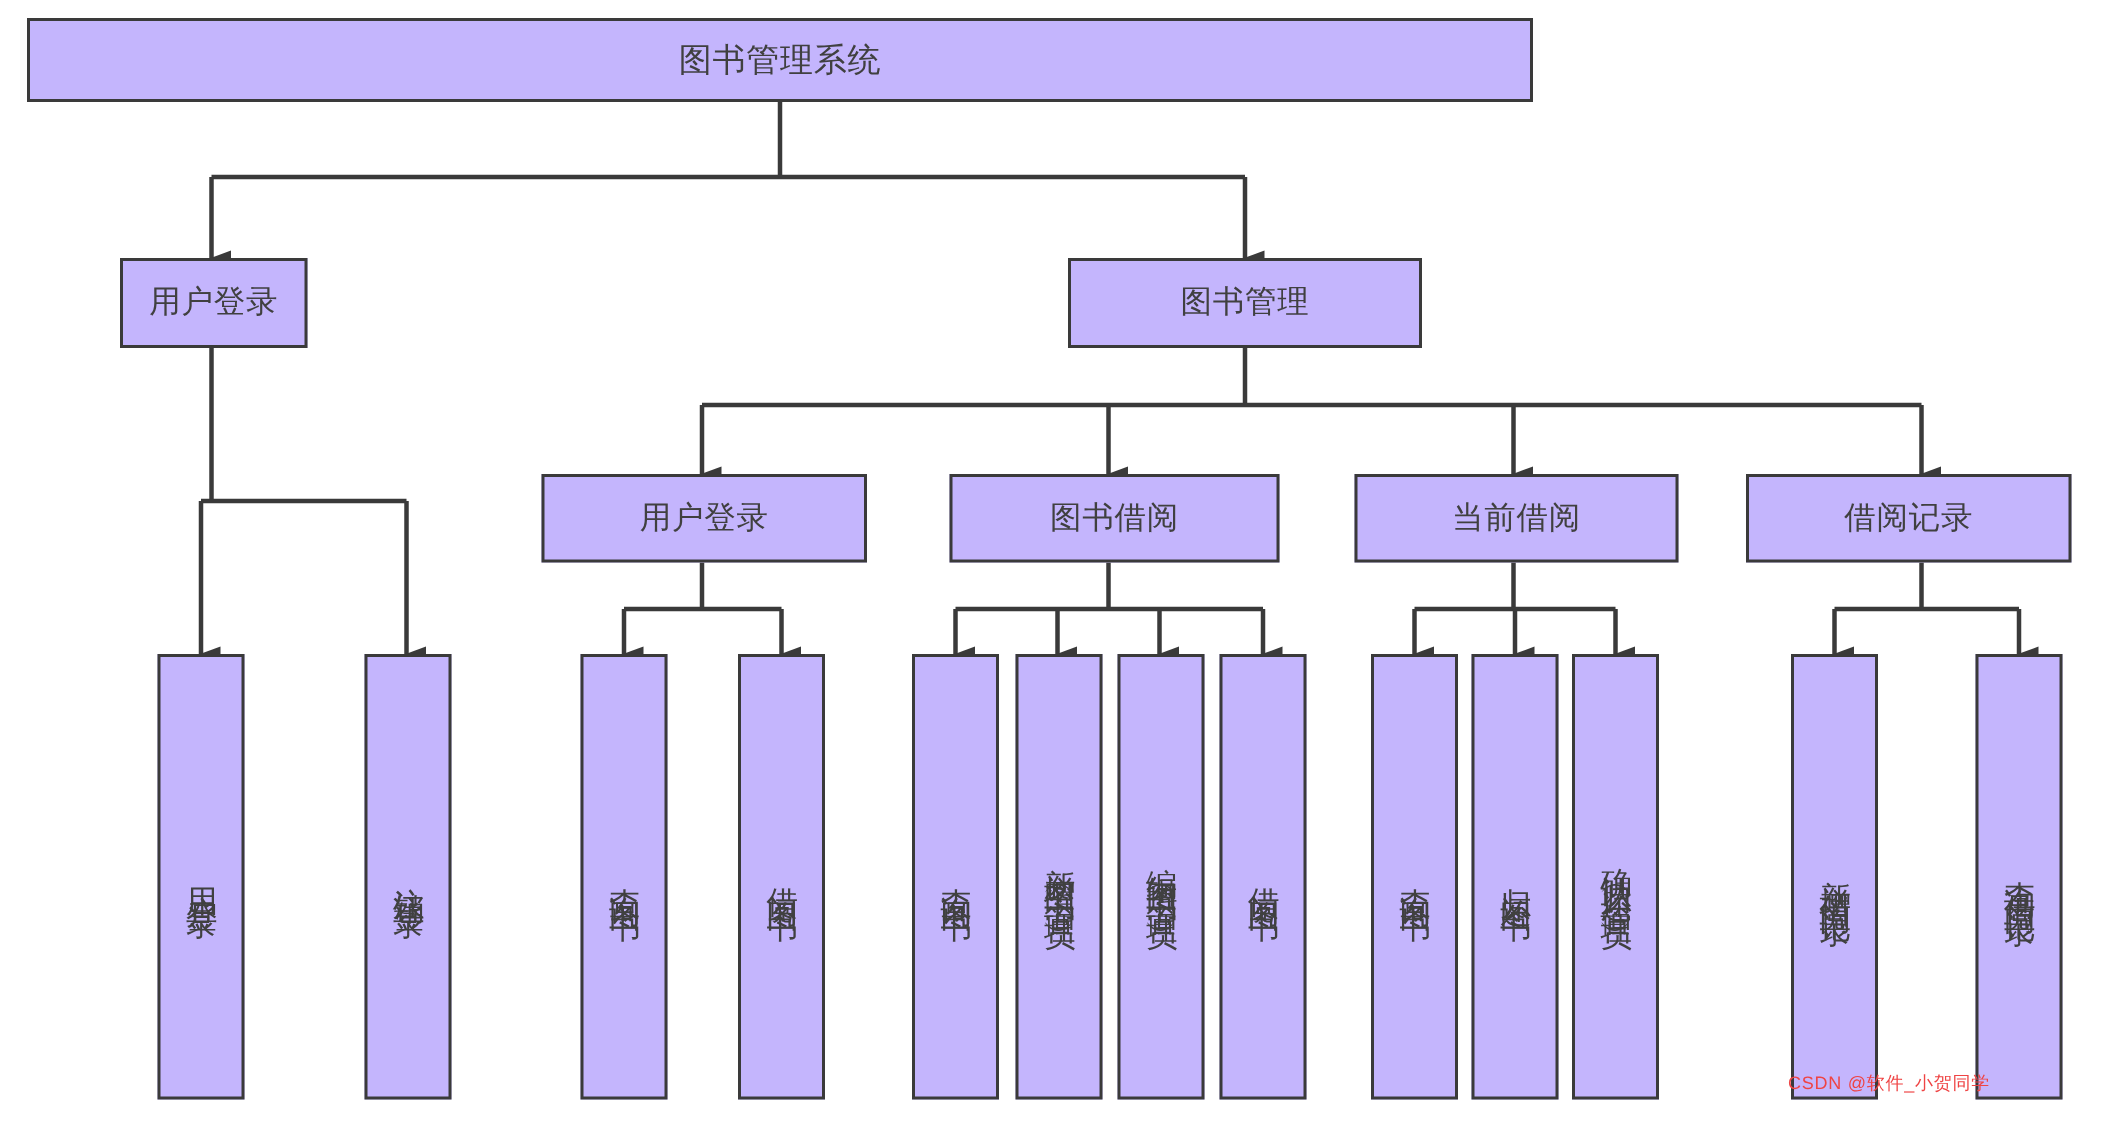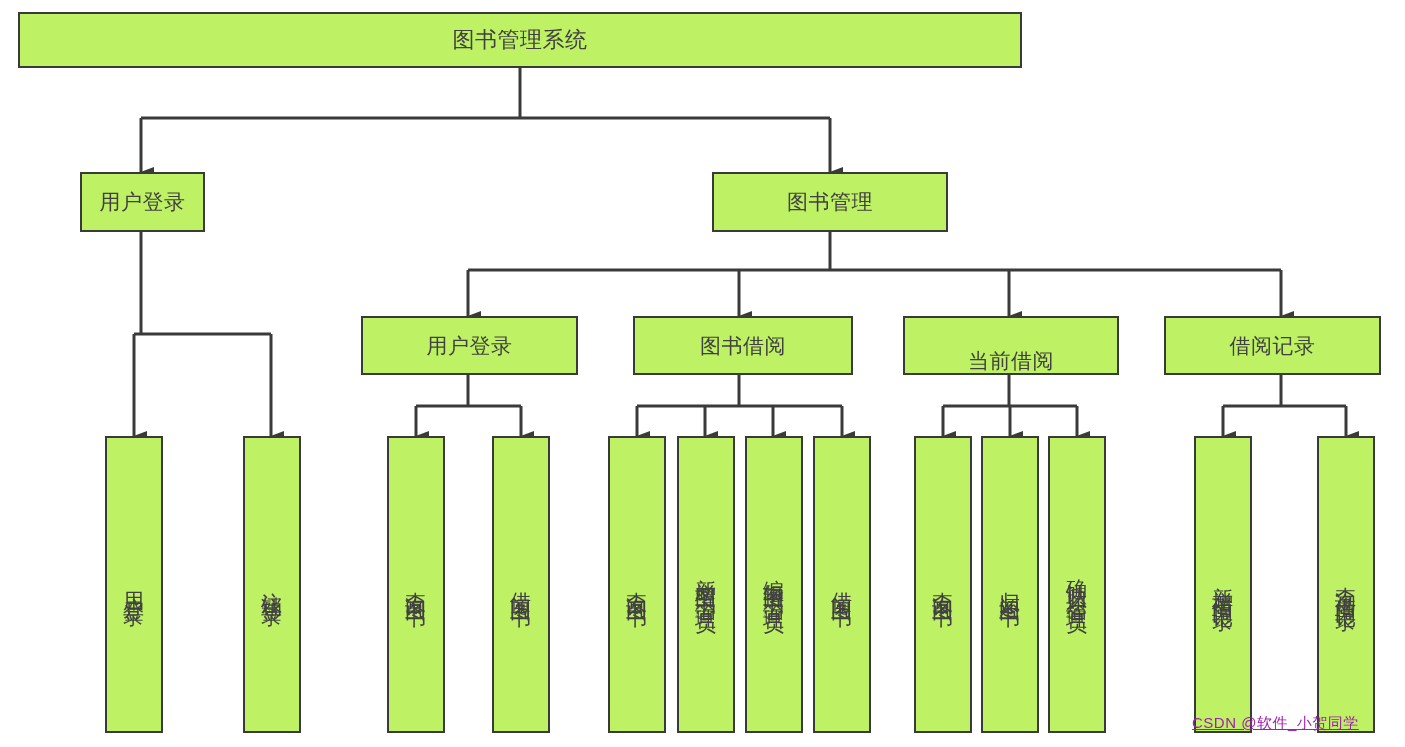--- a/index.html
+++ b/index.html
@@ -17,21 +17,21 @@
   }
   #wires{
     position:absolute;
     left:0;top:0;
     width:1405px;height:747px;
     pointer-events:none;
   }
   .node{
     position:absolute;
     box-sizing:border-box;
-    background:#bef264;
+    background:#c4b5fd;
     border:2px solid #3a3a3a;
     display:flex;
     align-items:center;
     justify-content:center;
     z-index:2;
   }
   .node .label{
     color:#404040;
     text-align:center;
     line-height:1.12;
@@ -55,27 +55,26 @@
     font-size:21px;
     line-height:1.0;
     letter-spacing:5px;
     white-space:nowrap;
     max-height:100%;
   }
   #watermark{
     position:absolute;
     left:1192px;
     top:714px;
-    font-size:15px;
-    color:#a21caf;
+    font-size:12px;
+    color:#ef4444;
     letter-spacing:0.5px;
     white-space:nowrap;
     z-index:5;
     pointer-events:none;
-    text-decoration:underline;
   }
 </style>
 </head>
 <body>
 
 <div id="canvas">
 
   <svg id="wires" viewBox="0 0 1405 747" xmlns="http://www.w3.org/2000/svg">
     <defs>
       <marker id="arrow" viewBox="0 0 12 14" refX="5.5" refY="13" markerWidth="12" markerHeight="14" orient="auto" markerUnits="userSpaceOnUse">
@@ -138,21 +137,21 @@
   <div class="node horiz" style="left:712px;top:172px;width:236px;height:60px;">
     <span class="label">图书管理</span>
   </div>
 
   <div class="node horiz" style="left:361px;top:316px;width:217px;height:59px;">
     <span class="label">用户登录</span>
   </div>
   <div class="node horiz" style="left:633px;top:316px;width:220px;height:59px;">
     <span class="label">图书借阅</span>
   </div>
-  <div class="node horiz" style="left:903px;top:316px;width:216px;height:59px;align-items:flex-end;">
+  <div class="node horiz" style="left:903px;top:316px;width:216px;height:59px;">
     <span class="label">当前借阅</span>
   </div>
   <div class="node horiz" style="left:1164px;top:316px;width:217px;height:59px;">
     <span class="label">借阅记录</span>
   </div>
 
   <div class="node vert" style="left:105px;top:436px;width:58px;height:297px;">
     <span class="label">用户登录</span>
   </div>
   <div class="node vert" style="left:243px;top:436px;width:58px;height:297px;">

